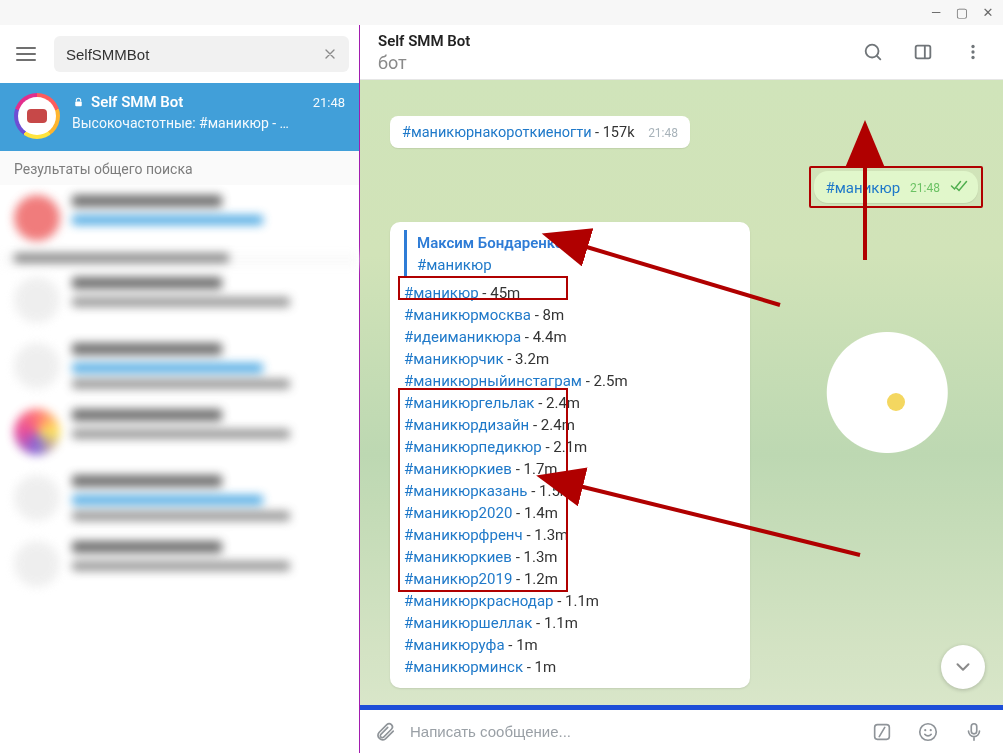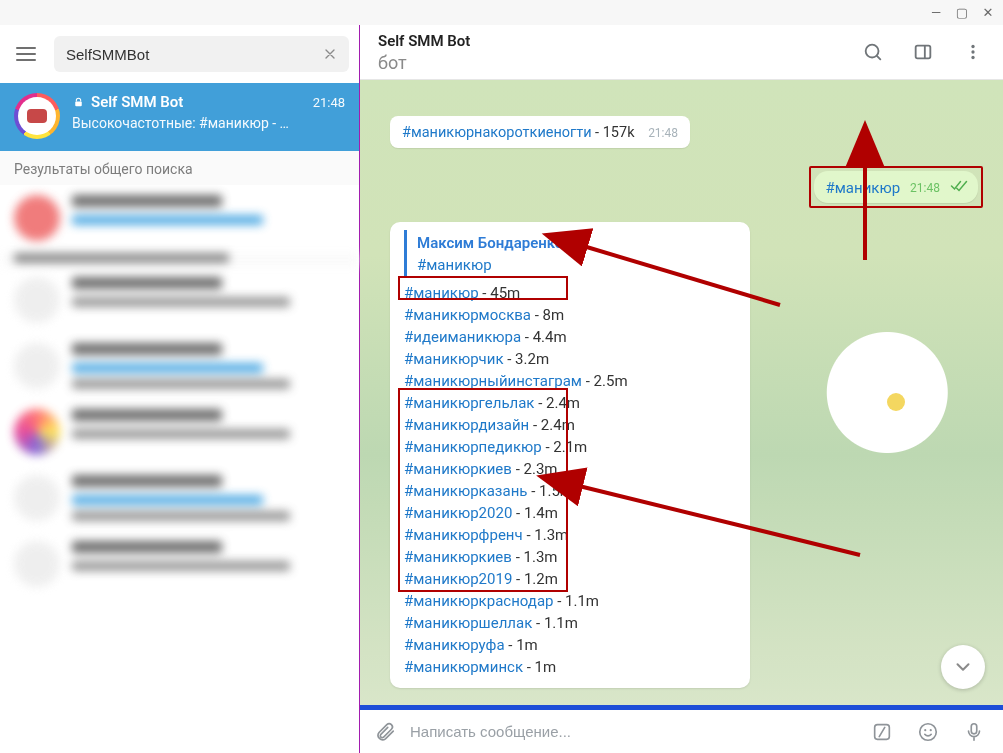--- a/index.html
+++ b/index.html
@@ -255,21 +255,21 @@
         </div>
         <div id="hash-list">
             <div class="hash-line"><a href="#">#маникюр</a><span class="dim"> - 45m</span></div>
             <div class="hash-line"><a href="#">#маникюрмосква</a><span class="dim"> - 8m</span></div>
             <div class="hash-line"><a href="#">#идеиманикюра</a><span class="dim"> - 4.4m</span></div>
             <div class="hash-line"><a href="#">#маникюрчик</a><span class="dim"> - 3.2m</span></div>
             <div class="hash-line"><a href="#">#маникюрныйинстаграм</a><span class="dim"> - 2.5m</span></div>
             <div class="hash-line"><a href="#">#маникюргельлак</a><span class="dim"> - 2.4m</span></div>
             <div class="hash-line"><a href="#">#маникюрдизайн</a><span class="dim"> - 2.4m</span></div>
             <div class="hash-line"><a href="#">#маникюрпедикюр</a><span class="dim"> - 2.1m</span></div>
-            <div class="hash-line"><a href="#">#маникюркиев</a><span class="dim"> - 2.3m</span></div>
+            <div class="hash-line"><a href="#">#маникюркиев</a><span class="dim"> - 1.7m</span></div>
             <div class="hash-line"><a href="#">#маникюрказань</a><span class="dim"> - 1.5m</span></div>
             <div class="hash-line"><a href="#">#маникюр2020</a><span class="dim"> - 1.4m</span></div>
             <div class="hash-line"><a href="#">#маникюрфренч</a><span class="dim"> - 1.3m</span></div>
             <div class="hash-line"><a href="#">#маникюркиев</a><span class="dim"> - 1.3m</span></div>
             <div class="hash-line"><a href="#">#маникюр2019</a><span class="dim"> - 1.2m</span></div>
             <div class="hash-line"><a href="#">#маникюркраснодар</a><span class="dim"> - 1.1m</span></div>
             <div class="hash-line"><a href="#">#маникюршеллак</a><span class="dim"> - 1.1m</span></div>
             <div class="hash-line"><a href="#">#маникюруфа</a><span class="dim"> - 1m</span></div>
             <div class="hash-line"><a href="#">#маникюрминск</a><span class="dim"> - 1m</span></div>
           </div>

